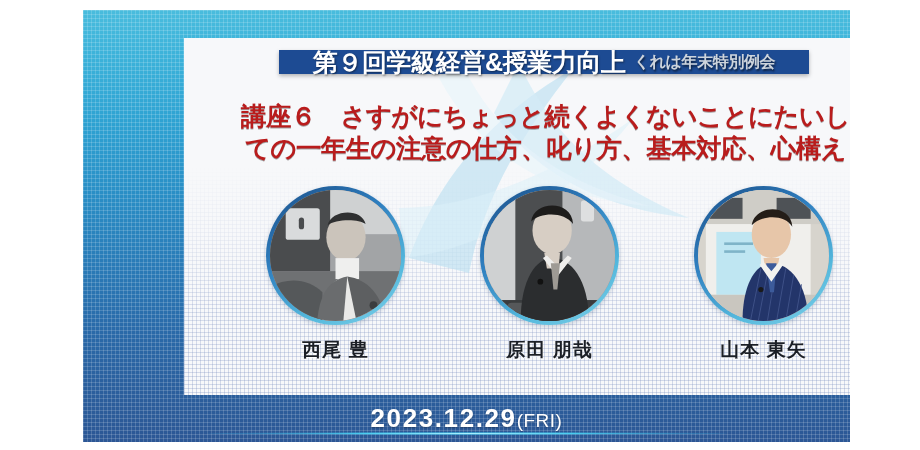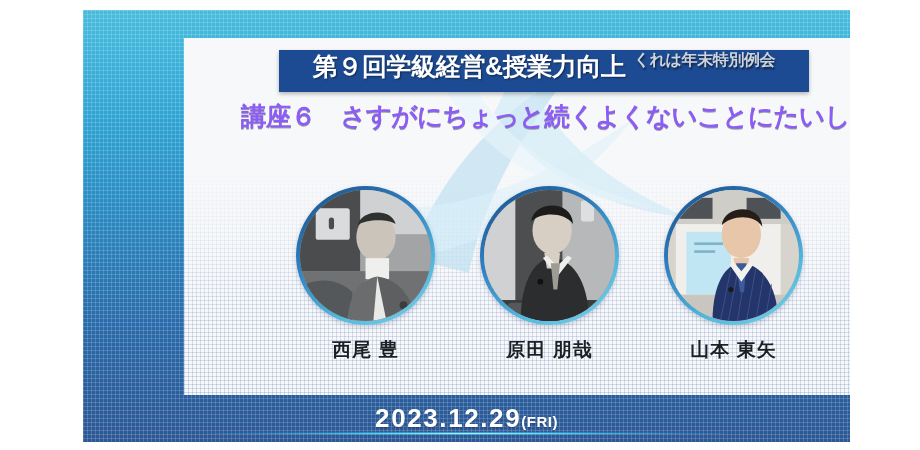--- a/index.html
+++ b/index.html
@@ -85,24 +85,25 @@
     pointer-events: none;
     opacity: 0.9;
   }
 
   
   .title-ribbon {
     position: absolute;
     left: 95px;
     top: 12px;
     width: 530px;
-    height: 42px;
+    height: 24px;
     background: #1d4b93;
     box-shadow: 0 2px 4px rgba(0,0,0,0.28);
     display: flex;
+    align-items: center;
     justify-content: center;
     box-sizing: border-box;
     padding: 0 8px;
   }
   .title-main {
     color: #ffffff;
     font-size: 25px;
     font-weight: 700;
     letter-spacing: -0.4px;
     white-space: nowrap;
@@ -118,40 +119,40 @@
     text-shadow: 1px 2px 2px rgba(0,0,0,0.55);
   }
 
   
   .headline {
     position: absolute;
     left: 0;
     right: 8px;
     top: 62px;
     text-align: center;
-    color: #8b5cf6;
+    color: #b91c1c;
     font-size: 25.5px;
     font-weight: 700;
     line-height: 1.27;
     letter-spacing: -0.6px;
     padding: 0 12px;
     box-sizing: border-box;
     text-shadow: 0 1px 0 rgba(0,0,0,0.35);
   }
   .headline .ln { display: block; white-space: nowrap; }
 
   
   .speakers {
     position: absolute;
     left: 0;
     right: 0;
     top: 148px;
     display: flex;
     justify-content: center;
-    gap: 36px;
+    gap: 66px;
   }
   .speaker {
     width: 148px;
     display: flex;
     flex-direction: column;
     align-items: center;
   }
   .photo-ring {
     position: relative;
     width: 139px;
@@ -197,23 +198,23 @@
     font-size: 26px;
     font-weight: 700;
     letter-spacing: 1.6px;
     white-space: nowrap;
     display: flex;
     align-items: baseline;
     gap: 0;
     text-shadow: 0 1px 2px rgba(0,0,0,0.3);
   }
   .date-day {
-    font-size: 15px;
+    font-size: 19px;
     letter-spacing: 0.5px;
-    font-weight: 700;
+    font-weight: 400;
   }
   .glow {
     position: absolute;
     left: 50%;
     transform: translateX(-50%);
     bottom: 7px;
     width: 520px;
     height: 3px;
     background: radial-gradient(ellipse at center, #a9f0ff 0%, #49cdef 28%, rgba(60,170,220,0.35) 60%, rgba(60,170,220,0) 100%);
     border-radius: 50%;
@@ -238,20 +239,21 @@
         <path d="M60,0 C95,75 150,120 250,148 C150,140 80,95 40,20 Z" fill="#e4f3fa" opacity="0.6"></path>
       </svg>
 
       <div class="title-ribbon">
         <span class="title-main">第９回学級経営&amp;授業力向上</span>
         <span class="title-sub">くれは年末特別例会</span>
       </div>
 
       <div class="headline">
         <span class="ln">講座６　さすがにちょっと続くよくないことにたいし</span>
+        <span class="ln">ての一年生の注意の仕方、叱り方、基本対応、心構え</span>
       </div>
 
       <div class="speakers">
 
         <div class="speaker">
           <div class="photo-ring">
             <div class="photo">
               <svg viewBox="0 0 100 100" preserveAspectRatio="xMidYMid slice" aria-hidden="true">
                 <rect x="0" y="0" width="100" height="100" fill="#8d8f91"></rect>
                 <rect x="0" y="0" width="46" height="62" fill="#4a4c4e"></rect>

